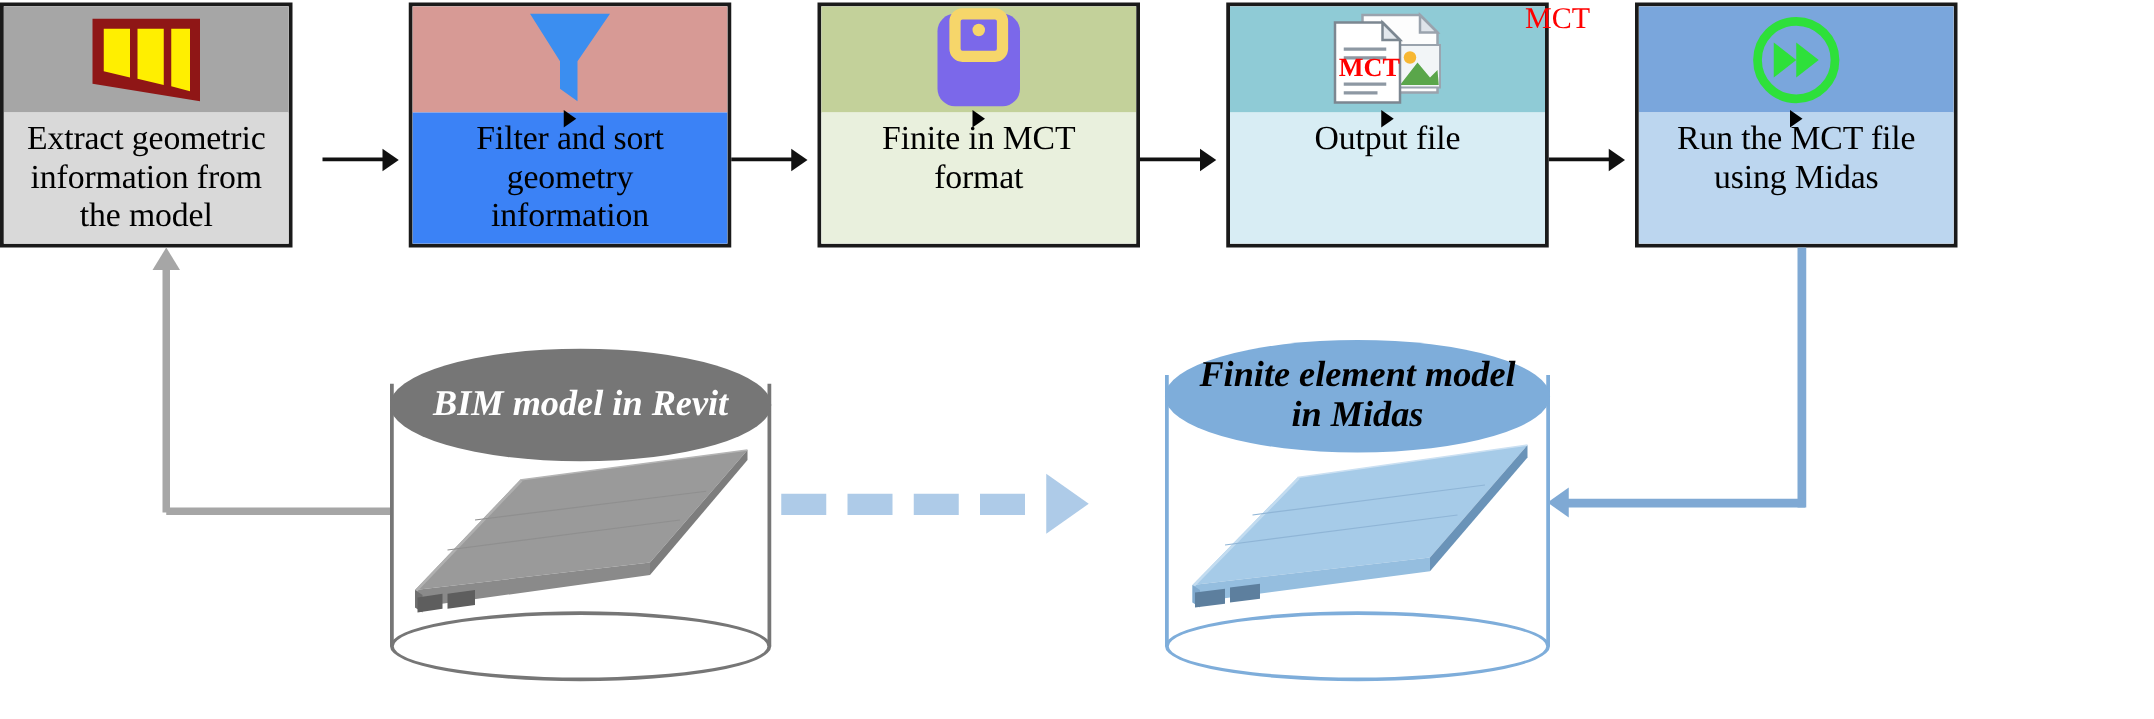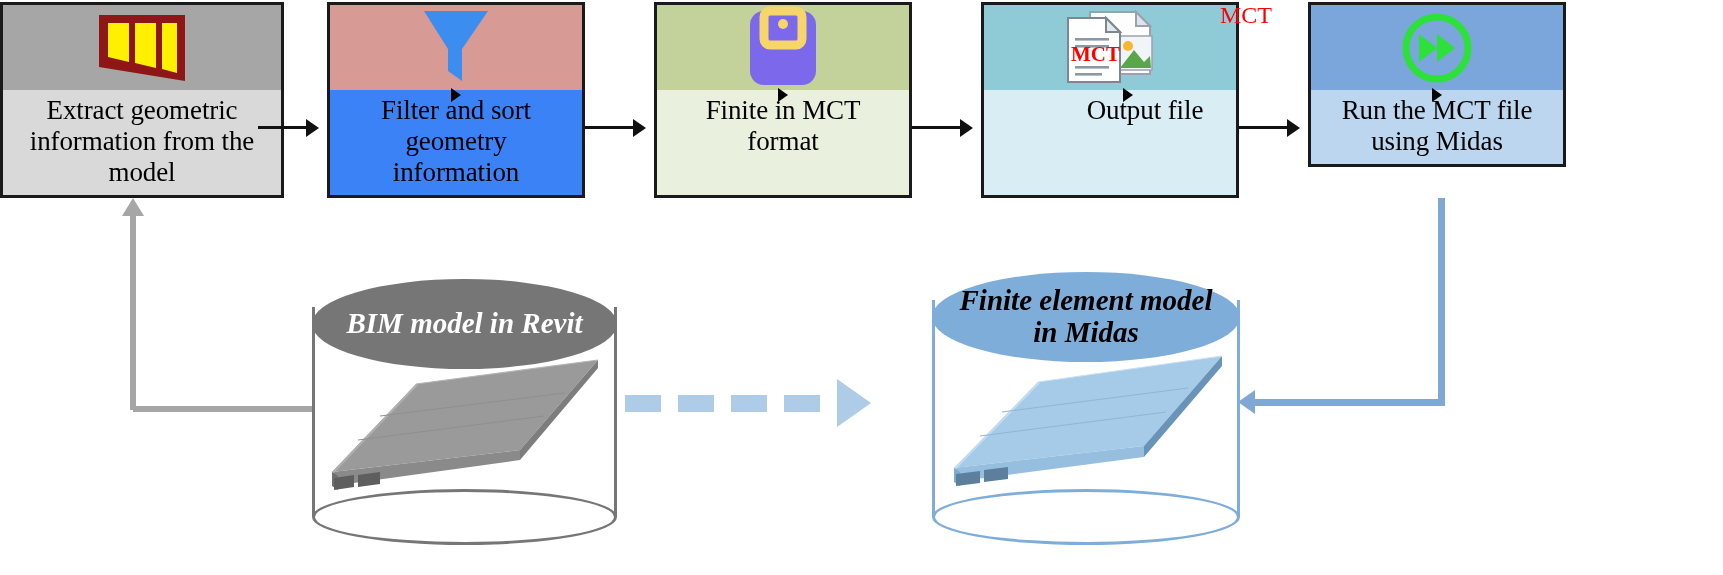--- a/index.html
+++ b/index.html
@@ -54,21 +54,21 @@
 
   .mct-label{position:absolute;color:#ff0000;font-size:24px;font-weight:normal;}
 
   svg{display:block;overflow:visible;}
 </style>
 </head>
 <body>
 
 <div id="stage">
 
-  <div class="pbox" style="left:0px;top:2px;width:284px;height:196px;">
+  <div class="pbox" style="left:0px;top:2px;width:234px;height:196px;">
     <div class="ptop" style="height:85px;background:#a6a6a6;">
       <svg width="92" height="72" viewBox="0 0 92 72">
         <polygon points="3,3 89,3 89,69 3,55" fill="#8f1616"></polygon>
         <polygon points="12,11 33,11 33,50 12,45" fill="#ffef00"></polygon>
         <polygon points="39,11 60,11 60,56 39,51" fill="#ffef00"></polygon>
         <polygon points="66,11 81,11 81,61 66,57" fill="#ffef00"></polygon>
       </svg>
     </div>
     <div class="pbot" style="background:#d9d9d9;">
 
@@ -125,32 +125,32 @@
           <polygon points="6,10 44,10 58,24 58,74 6,74" fill="#ffffff" stroke="#7c8791" stroke-width="2"></polygon>
           <polygon points="44,10 44,24 58,24" fill="#e3e8ed" stroke="#7c8791" stroke-width="2"></polygon>
           <rect x="13" y="30" width="34" height="2.6" fill="#8d98a3"></rect>
           <rect x="13" y="37" width="34" height="2.6" fill="#8d98a3"></rect>
           <rect x="13" y="58" width="34" height="2.6" fill="#8d98a3"></rect>
           <rect x="13" y="65" width="27" height="2.6" fill="#8d98a3"></rect>
           <text x="9" y="53" font-family="'Liberation Serif',serif" font-size="21" font-weight="bold" fill="#ff0000">MCT</text>
         </g>
       </svg>
     </div>
-    <div class="pbot" style="background:#d8edf4;padding-left:35px;">
+    <div class="pbot" style="background:#d8edf4;">
       <div class="marker"></div>
       <div class="ptext" style="padding:1px 10px 0;">Output file</div>
     </div>
   </div>
 
   <div class="mct-label" style="left:1220px;top:2px;">MCT</div>
 
   <div class="hline" style="left:1239px;top:126px;width:50px;"></div>
   <div class="harrow" style="left:1287px;top:119px;"></div>
 
-  <div class="pbox" style="left:1308px;top:2px;width:258px;height:165px;">
+  <div class="pbox" style="left:1308px;top:2px;width:258px;height:196px;">
     <div class="ptop" style="height:85px;background:#7aa6dc;">
       <svg width="76" height="76" viewBox="0 0 76 76">
         <circle cx="38" cy="38" r="31" fill="none" stroke="#2ee03a" stroke-width="7"></circle>
         <polygon points="20,24 38,38 20,52" fill="#2ee03a"></polygon>
         <polygon points="38,24 56,38 38,52" fill="#2ee03a"></polygon>
       </svg>
     </div>
     <div class="pbot" style="background:#bcd6ef;">
       <div class="marker"></div>
       <div class="ptext" style="padding:1px 6px 0;">Run the MCT file using Midas</div>

